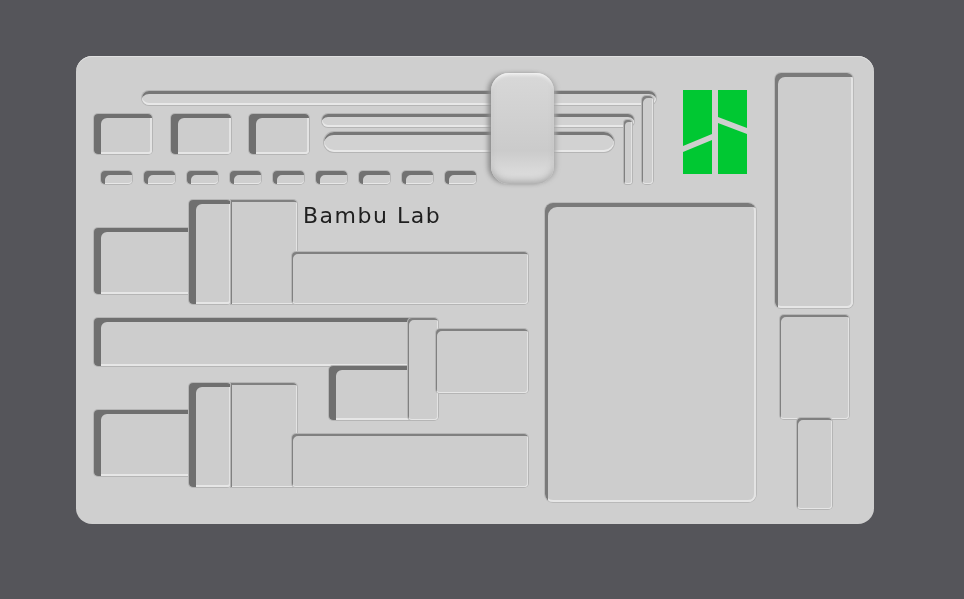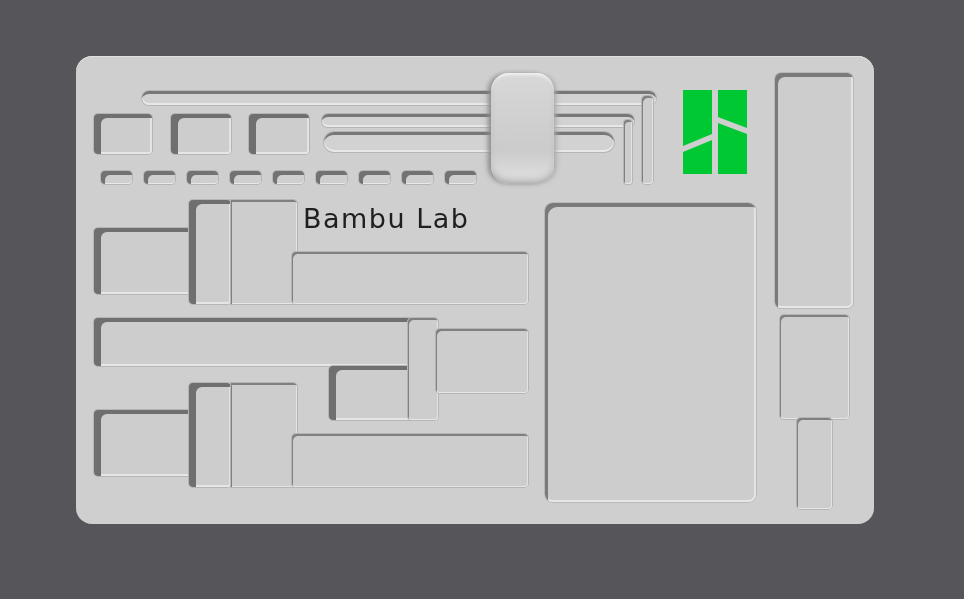--- a/index.html
+++ b/index.html
@@ -6,21 +6,21 @@
   body{width:964px;height:599px;background:#55555a;position:relative;overflow:hidden;font-family:"DejaVu Sans",sans-serif;}
   .tray{position:absolute;left:76px;top:56px;width:798px;height:468px;background:#cfcfcf;border-radius:16px;box-shadow:0 1px 0 #e0e0e0 inset;}
   .pocket{position:absolute;background:#cdcdcd;border-radius:4px;
     box-shadow: inset 4px 5px 0 -1px #7a7a7a, inset 0 -2px 0 #e6e6e6, inset -2px 0 0 #e3e3e3, 0 0 0 1px #b9b9b9;}
   .pocket.thin{box-shadow: inset 2px 3px 0 -1px #808080, inset 0 -1px 0 #e6e6e6, inset -1px 0 0 #e3e3e3, 0 0 0 1px #b5b5b5;}
   .pocket.deep{box-shadow: inset 9px 6px 0 -2px #6f6f6f, inset 0 -2px 0 #e6e6e6, inset -2px 0 0 #e3e3e3, 0 0 0 1px #b5b5b5;}
   .slot{position:absolute;border-radius:8px;background:#d2d2d2;
     box-shadow: inset 0 4px 0 -1px #777, inset 0 -2px 0 #e8e8e8, 0 0 0 1px #b5b5b5;}
   .knob{position:absolute;border-radius:18px;background:linear-gradient(180deg,#d8d8d8,#cbcbcb 70%,#e2e2e2);
     box-shadow: -4px 0 5px -1px #8a8a8a, 4px 0 5px -2px #a8a8a8, inset 0 -6px 8px -4px #9a9a9a, inset 0 3px 4px -2px #fff;}
-  .logo-text{position:absolute;left:303px;top:203px;font-family:"DejaVu Sans",sans-serif;font-size:27px;letter-spacing:1.5px;color:#1f1f1f;font-weight:normal;}
+  .logo-text{position:absolute;left:303px;top:203px;font-family:"DejaVu Sans",sans-serif;font-size:22px;letter-spacing:1.5px;color:#1f1f1f;font-weight:normal;}
   .green-logo{position:absolute;left:683px;top:90px;width:64px;height:84px;}
   .sm{position:absolute;width:31px;height:13px;border-radius:4px;background:#cfcfcf;
     box-shadow: inset 5px 5px 0 -1px #727272, inset 0 -1px 0 #e8e8e8, 0 0 0 1px #b5b5b5;}
 </style>
 </head>
 <body>
 
 <div class="tray"></div>
 
 <div class="slot" style="left:142px;top:91px;width:514px;height:14px;border-radius:7px;"></div>

